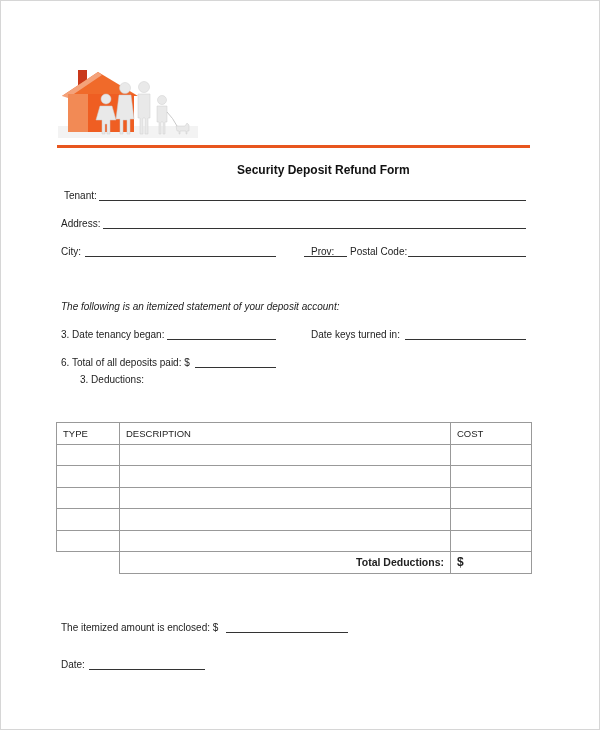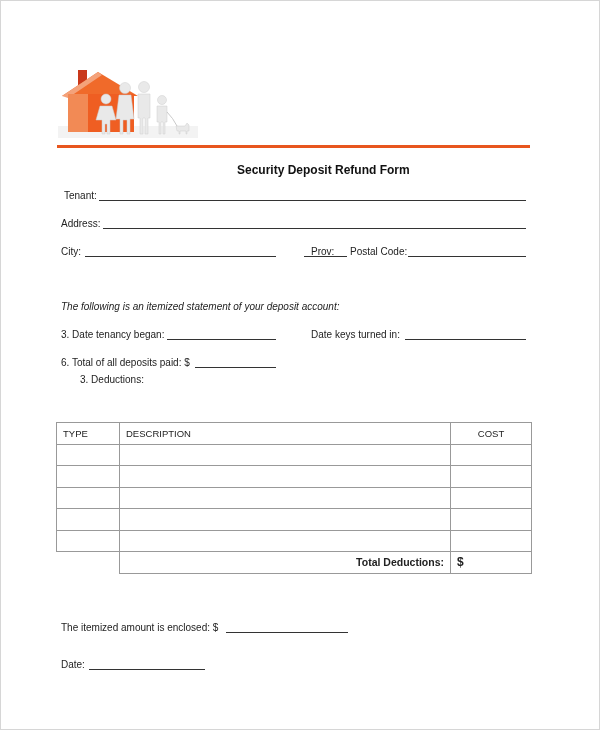--- a/index.html
+++ b/index.html
@@ -10,21 +10,21 @@
   }
   .txt { position: absolute; font-family: "Liberation Sans", sans-serif; font-size: 10px; color: #222; white-space: nowrap; line-height: 12px; }
   .line { position: absolute; height: 0; border-bottom: 1px solid #333; }
   .title { position: absolute; left: 237px; top: 119px; font-family: Liberation Sans, sans-serif; font-weight: bold; font-size: 12px; color: #111; white-space: nowrap; margin-top: 44px; }
   .rule { position: absolute; left: 57px; top: 145px; width: 473px; height: 3px; background: #e8561e; }
   .logo { position: absolute; left: 58px; top: 66px; width: 140px; height: 72px; }
   table.ded { position: absolute; left: 56px; top: 422px; border-collapse: collapse; font-family: "Liberation Sans", sans-serif; font-size: 9.5px; color: #222; }
   table.ded td { border: 1px solid #999; height: 21.5px; padding: 0 6px; box-sizing: border-box; }
   table.ded td.c-type { width: 63px; }
   table.ded td.c-desc { width: 331px; }
-  table.ded td.c-cost { width: 81px; text-align: center; }
+  table.ded td.c-cost { width: 81px; text-align: left; }
   table.ded td.blank { border: none; border-right: 1px solid #999; }
   table.ded td.tot-label { text-align: right; font-weight: bold; font-size: 10.5px; }
   table.ded td.tot-val { text-align: left; font-weight: bold; font-size: 12px; }
 </style>
 </head>
 <body>
 
 <div class="page"></div>
 
 <svg class="logo" viewBox="0 0 140 72">

